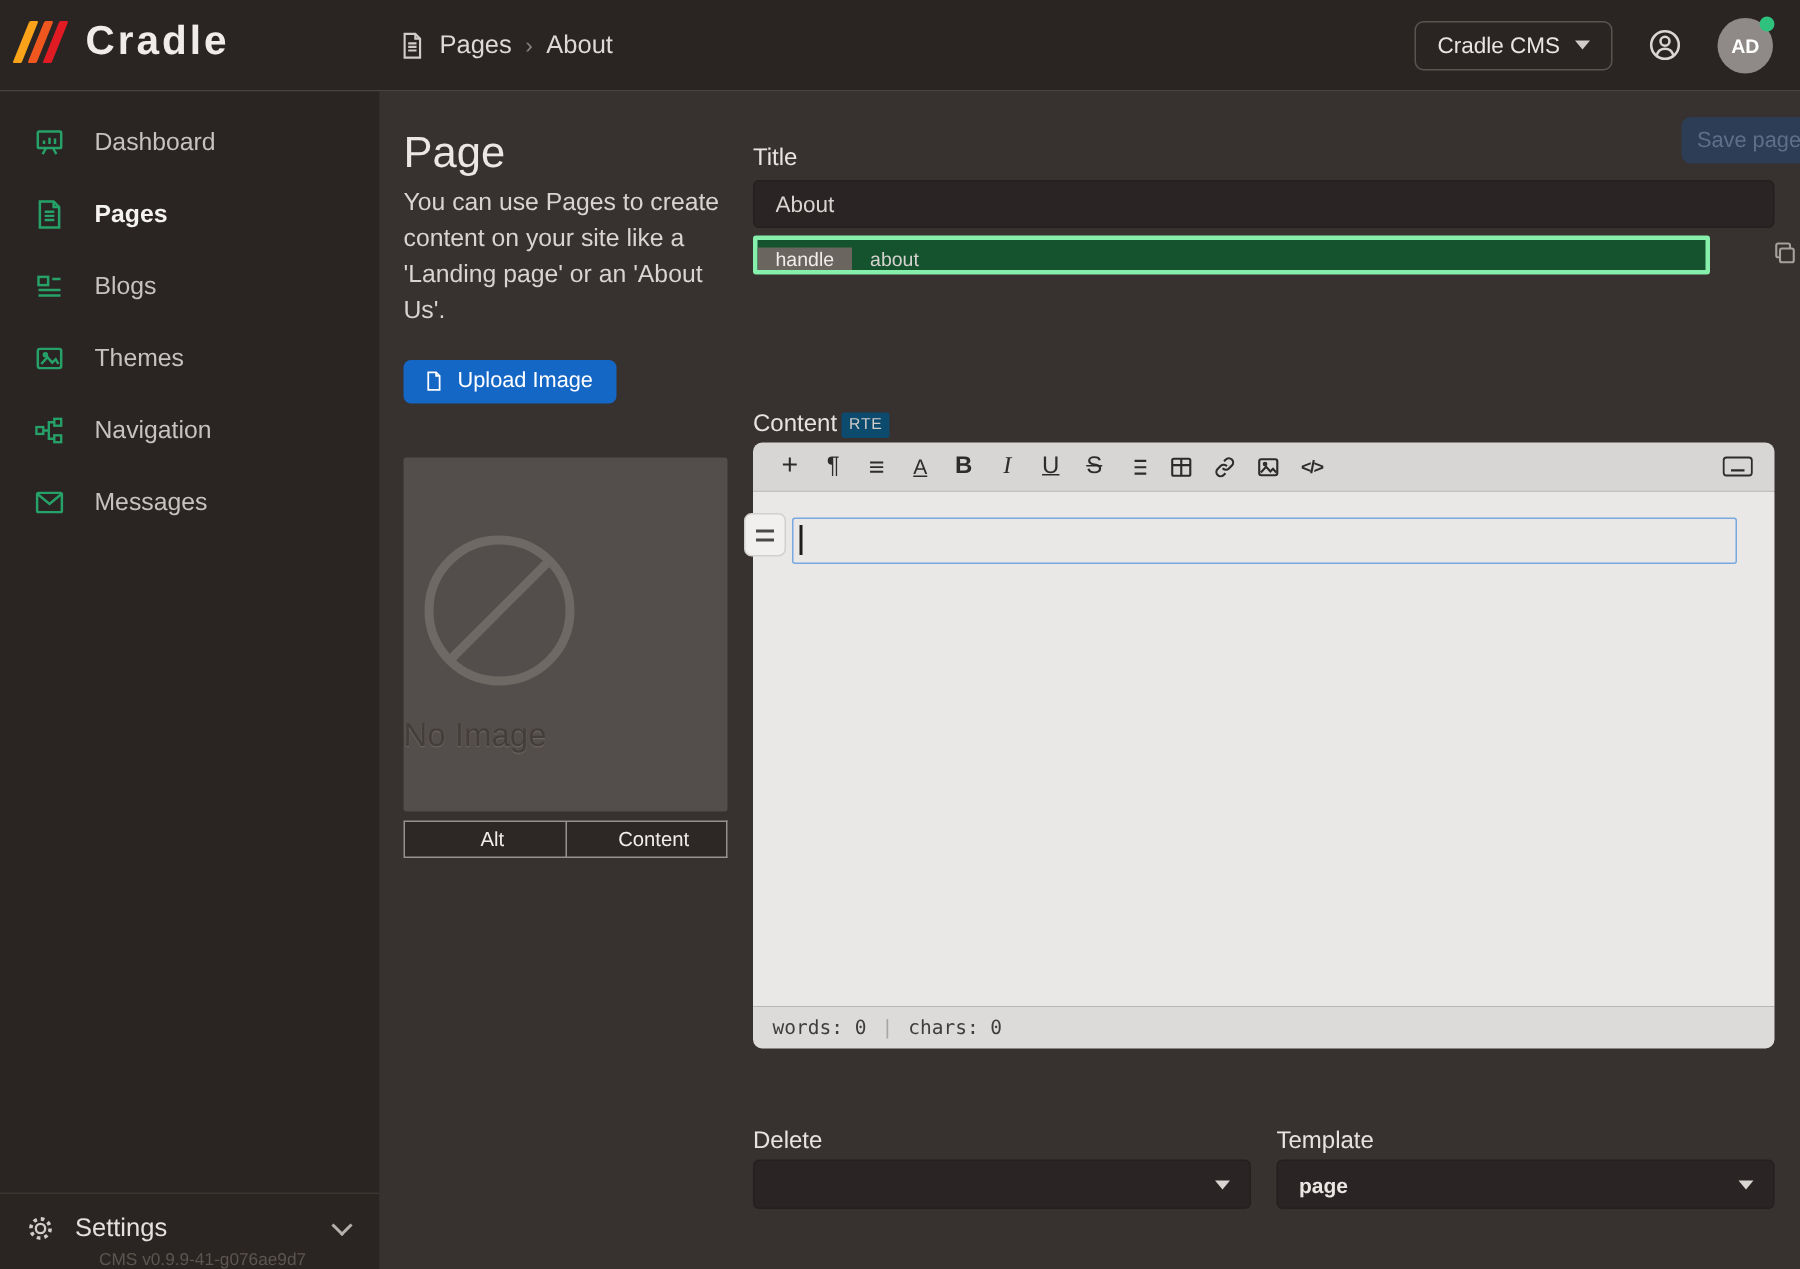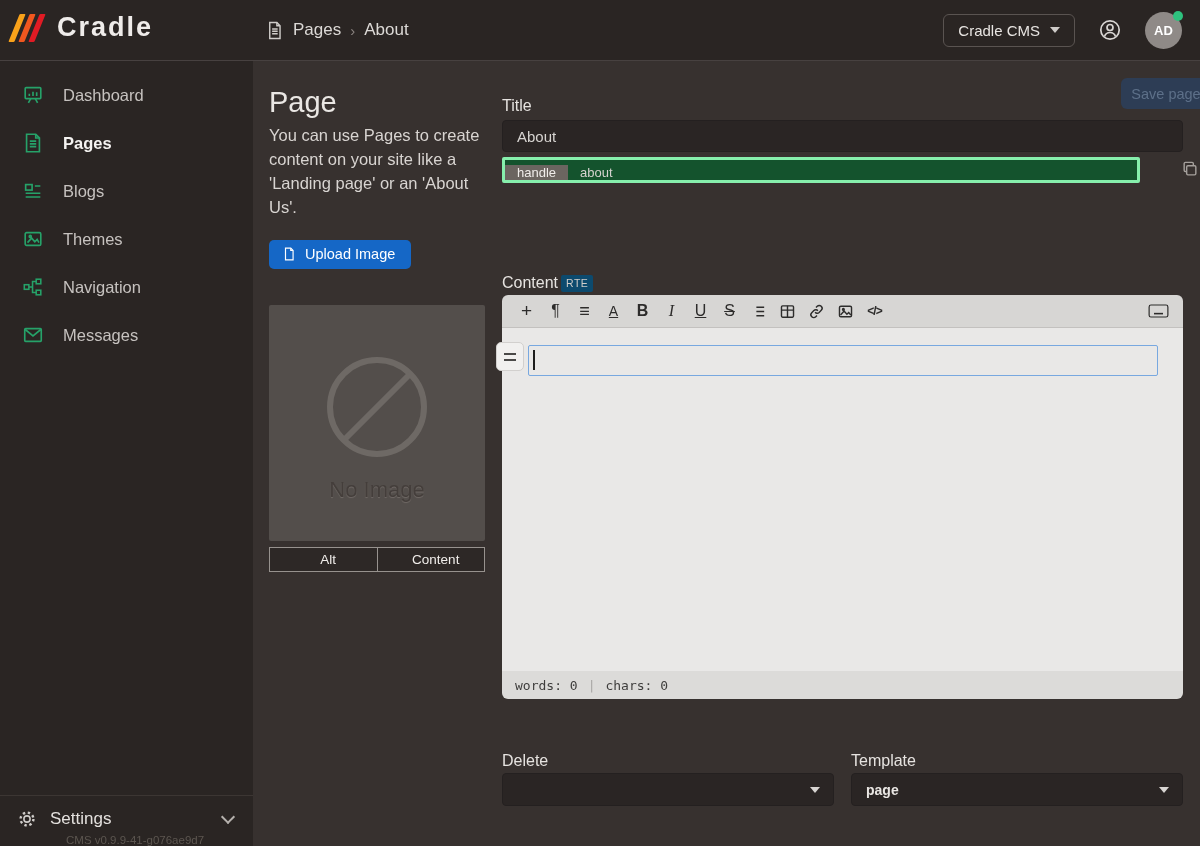--- a/index.html
+++ b/index.html
@@ -64,21 +64,21 @@
   .upload-btn {
     position:absolute; top:179px; left:0;
     display:flex; align-items:center; gap:9px;
     background:#1567c6; color:#ffffff; border:none; border-radius:5px;
     font-size:14.5px; padding:6px 16px 7px 13px; height:29px; cursor:pointer;
     font-family:inherit;
   }
   .image-panel {
     position:absolute; top:244px; left:0; width:216px; height:236px;
     background:#534e4b; border-radius:2px;
-    display:flex; flex-direction:column; align-items:center; justify-content:center;
+    display:flex; flex-direction:column; align-items:flex-start; justify-content:center;
   }
   .no-image-text { margin-top:6px; font-size:22px; color:#443e3b; text-shadow:0 1px 1px rgba(150,143,138,0.45); }
   .img-btn-row { position:absolute; top:486px; left:0; width:216px; display:flex; }
   .img-btn {
     flex:1; height:25px; background:#2d2826; border:1px solid #97928e;
     color:#f0edea; font-size:13.5px; cursor:pointer; font-family:inherit;padding-left:10px;
   }
   .img-btn + .img-btn { border-left:none; }
 
   

